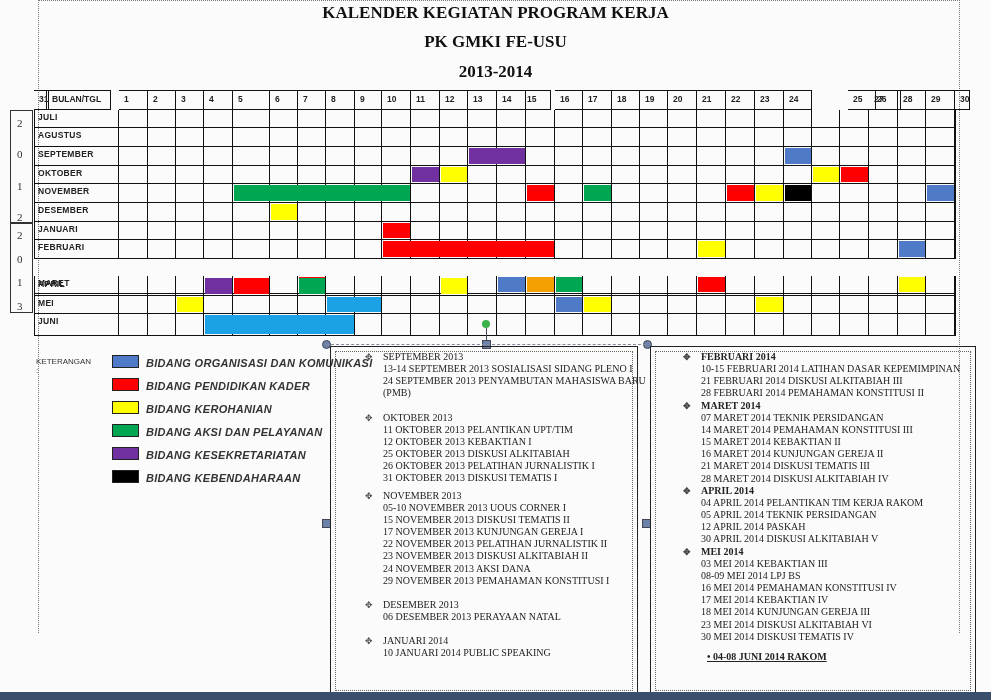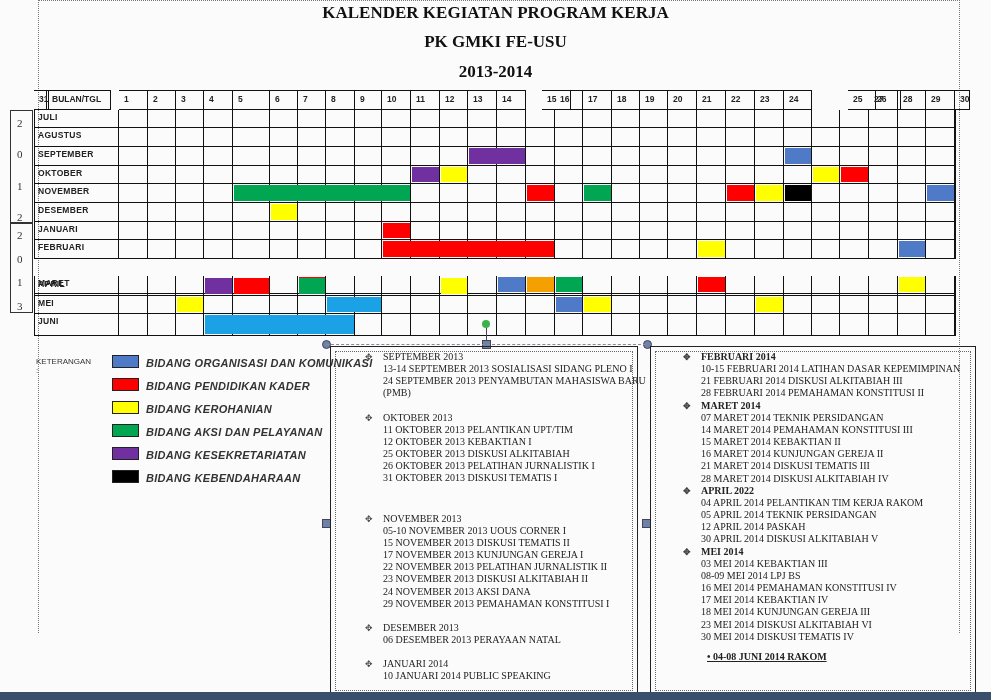--- a/index.html
+++ b/index.html
@@ -63,21 +63,21 @@
       <div class="cell hdr" style="left: 199px; width: 37px; border-top: 1.5px solid rgb(17, 17, 17);">5</div>
       <div class="cell hdr" style="left: 236px; width: 28px; border-top: 1.5px solid rgb(17, 17, 17);">6</div>
       <div class="cell hdr" style="left: 264px; width: 28px; border-top: 1.5px solid rgb(17, 17, 17);">7</div>
       <div class="cell hdr" style="left: 292px; width: 29px; border-top: 1.5px solid rgb(17, 17, 17);">8</div>
       <div class="cell hdr" style="left: 321px; width: 27px; border-top: 1.5px solid rgb(17, 17, 17);">9</div>
       <div class="cell hdr" style="left: 348px; width: 29px; border-top: 1.5px solid rgb(17, 17, 17);">10</div>
       <div class="cell hdr" style="left: 377px; width: 29px; border-top: 1.5px solid rgb(17, 17, 17);">11</div>
       <div class="cell hdr" style="left: 406px; width: 28px; border-top: 1.5px solid rgb(17, 17, 17);">12</div>
       <div class="cell hdr" style="left: 434px; width: 29px; border-top: 1.5px solid rgb(17, 17, 17);">13</div>
       <div class="cell hdr" style="left: 463px; width: 29px; border-top: 1.5px solid rgb(17, 17, 17);">14</div>
-      <div class="cell hdr" style="left: 508px; width: 29px; border-top: 1.5px solid rgb(17, 17, 17);">15</div>
+      <div class="cell hdr" style="left: 488px; width: 29px; border-top: 1.5px solid rgb(17, 17, 17);">15</div>
       <div class="cell hdr" style="left: 521px; width: 28px; border-top: 1.5px solid rgb(17, 17, 17);">16</div>
       <div class="cell hdr" style="left: 549px; width: 29px; border-top: 1.5px solid rgb(17, 17, 17);">17</div>
       <div class="cell hdr" style="left: 578px; width: 28px; border-top: 1.5px solid rgb(17, 17, 17);">18</div>
       <div class="cell hdr" style="left: 606px; width: 28px; border-top: 1.5px solid rgb(17, 17, 17);">19</div>
       <div class="cell hdr" style="left: 634px; width: 29px; border-top: 1.5px solid rgb(17, 17, 17);">20</div>
       <div class="cell hdr" style="left: 663px; width: 29px; border-top: 1.5px solid rgb(17, 17, 17);">21</div>
       <div class="cell hdr" style="left: 692px; width: 29px; border-top: 1.5px solid rgb(17, 17, 17);">22</div>
       <div class="cell hdr" style="left: 721px; width: 29px; border-top: 1.5px solid rgb(17, 17, 17);">23</div>
       <div class="cell hdr" style="left: 750px; width: 28px; border-top: 1.5px solid rgb(17, 17, 17);">24</div>
       <div class="cell hdr" style="left: 814px; width: 28px; border-top: 1.5px solid rgb(17, 17, 17);">25</div>
@@ -576,21 +576,21 @@
 
 <div class="textbox" style="left:330px;top:346px;width:308px;height:350px;">
   <div class="inner"></div>
   <div id="sched-left" style="position:absolute;left:14px;top:4px;">
       <div class="sec" style="margin-bottom: 12px;">
         <div class="sec-head">SEPTEMBER 2013</div>
         <div class="sec-item">13-14 SEPTEMBER 2013 SOSIALISASI  SIDANG  PLENO I</div>
         <div class="sec-item">24 SEPTEMBER 2013  PENYAMBUTAN MAHASISWA BARU</div>
         <div class="sec-item">(PMB)</div>
       </div>
-      <div class="sec" style="margin-bottom: 28px;">
+      <div class="sec" style="margin-bottom: 5px;">
         <div class="sec-head">OKTOBER 2013</div>
         <div class="sec-item">11 OKTOBER 2013 PELANTIKAN  UPT/TIM</div>
         <div class="sec-item">12 OKTOBER 2013 KEBAKTIAN I</div>
         <div class="sec-item">25 OKTOBER 2013 DISKUSI ALKITABIAH</div>
         <div class="sec-item">26 OKTOBER 2013  PELATIHAN JURNALISTIK I</div>
         <div class="sec-item">31 OKTOBER 2013 DISKUSI TEMATIS I</div>
       </div>
       <div class="sec" style="margin-bottom: 12px;">
         <div class="sec-head">NOVEMBER 2013</div>
         <div class="sec-item">05-10 NOVEMBER 2013 UOUS CORNER I</div>
@@ -623,21 +623,21 @@
       <div class="sec" style="margin-bottom: 0px;">
         <div class="sec-head bold">MARET 2014</div>
         <div class="sec-item">07 MARET 2014 TEKNIK PERSIDANGAN</div>
         <div class="sec-item">14 MARET 2014 PEMAHAMAN KONSTITUSI III</div>
         <div class="sec-item">15 MARET 2014 KEBAKTIAN II</div>
         <div class="sec-item">16 MARET 2014 KUNJUNGAN  GEREJA II</div>
         <div class="sec-item">21 MARET 2014 DISKUSI TEMATIS III</div>
         <div class="sec-item">28 MARET 2014 DISKUSI ALKITABIAH IV</div>
       </div>
       <div class="sec" style="margin-bottom: 0px;">
-        <div class="sec-head bold">APRIL 2022</div>
+        <div class="sec-head bold">APRIL 2014</div>
         <div class="sec-item">04 APRIL 2014 PELANTIKAN TIM KERJA RAKOM</div>
         <div class="sec-item">05 APRIL 2014 TEKNIK PERSIDANGAN</div>
         <div class="sec-item">12 APRIL 2014 PASKAH</div>
         <div class="sec-item">30 APRIL 2014 DISKUSI ALKITABIAH V</div>
       </div>
       <div class="sec" style="margin-bottom: 0px;">
         <div class="sec-head bold">MEI 2014</div>
         <div class="sec-item">03 MEI 2014 KEBAKTIAN  III</div>
         <div class="sec-item">08-09 MEI 2014 LPJ BS</div>
         <div class="sec-item">16 MEI 2014 PEMAHAMAN KONSTITUSI IV</div>

